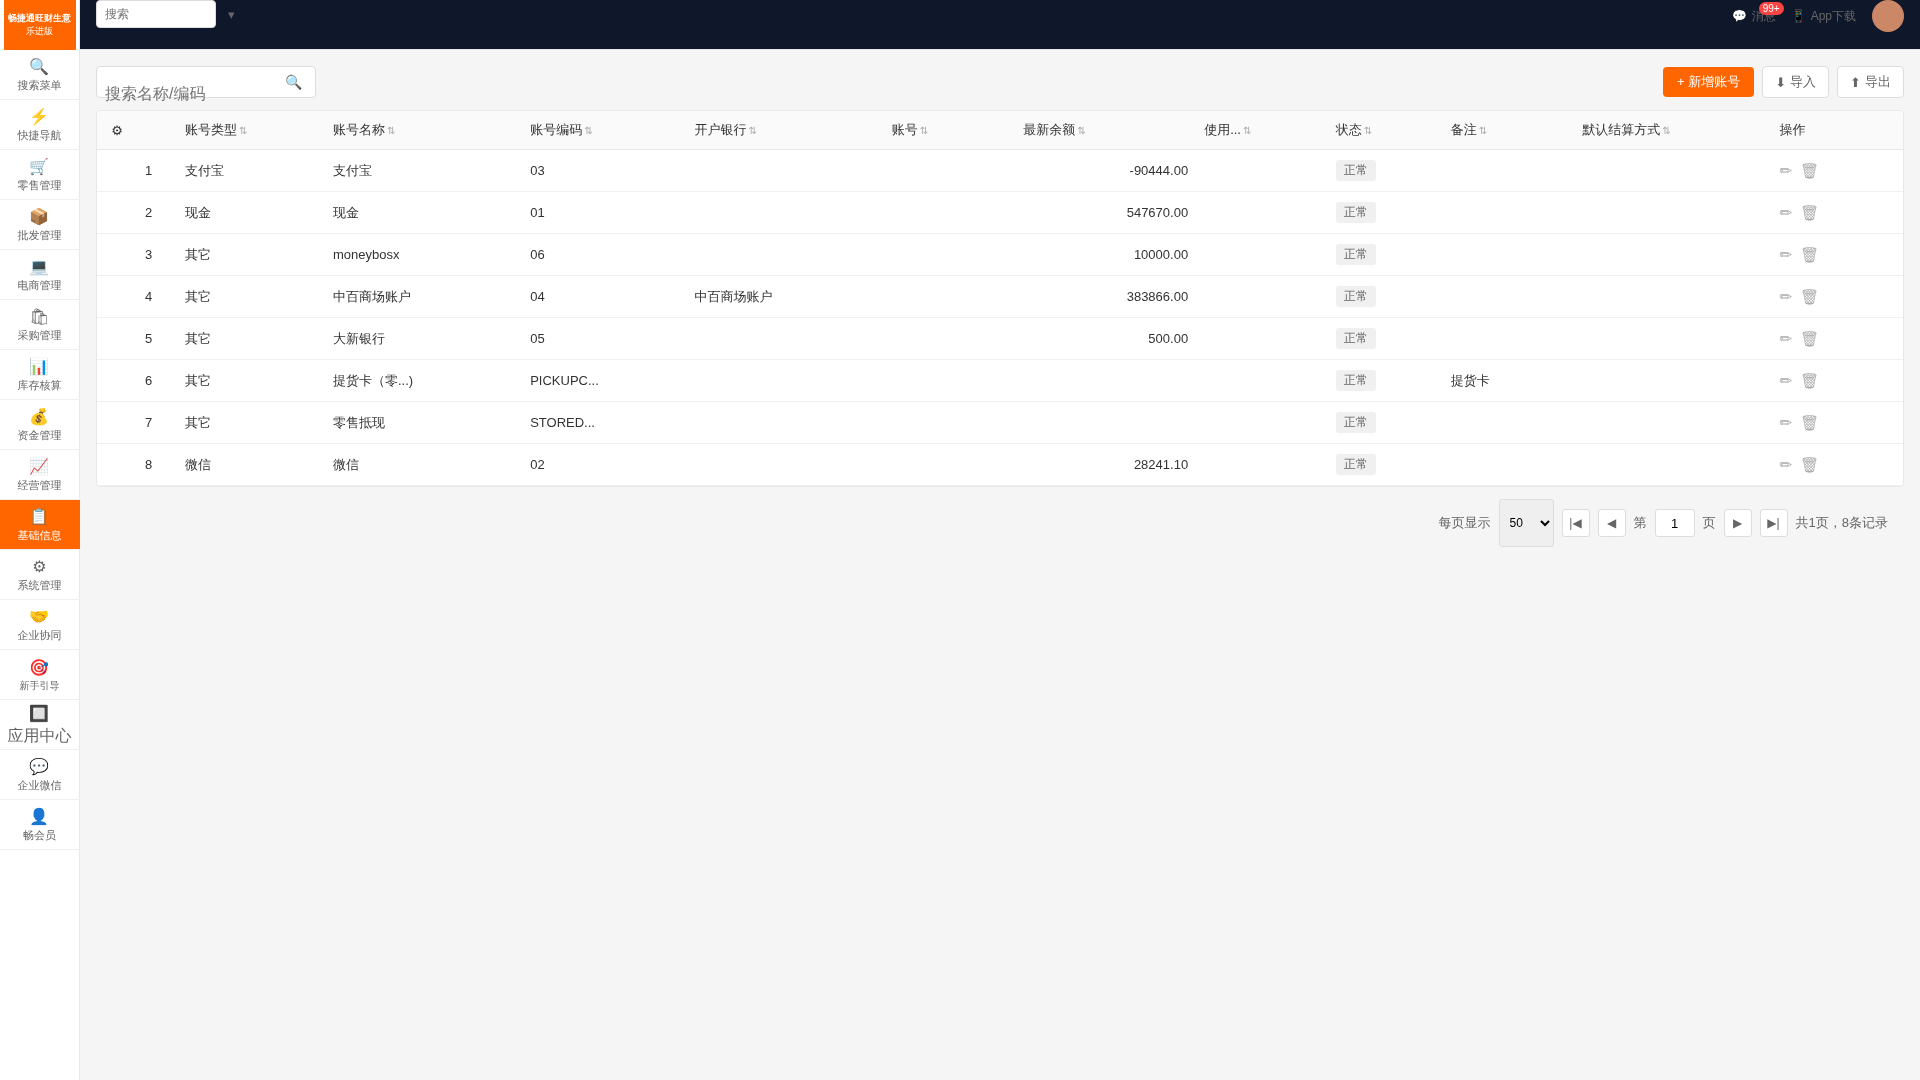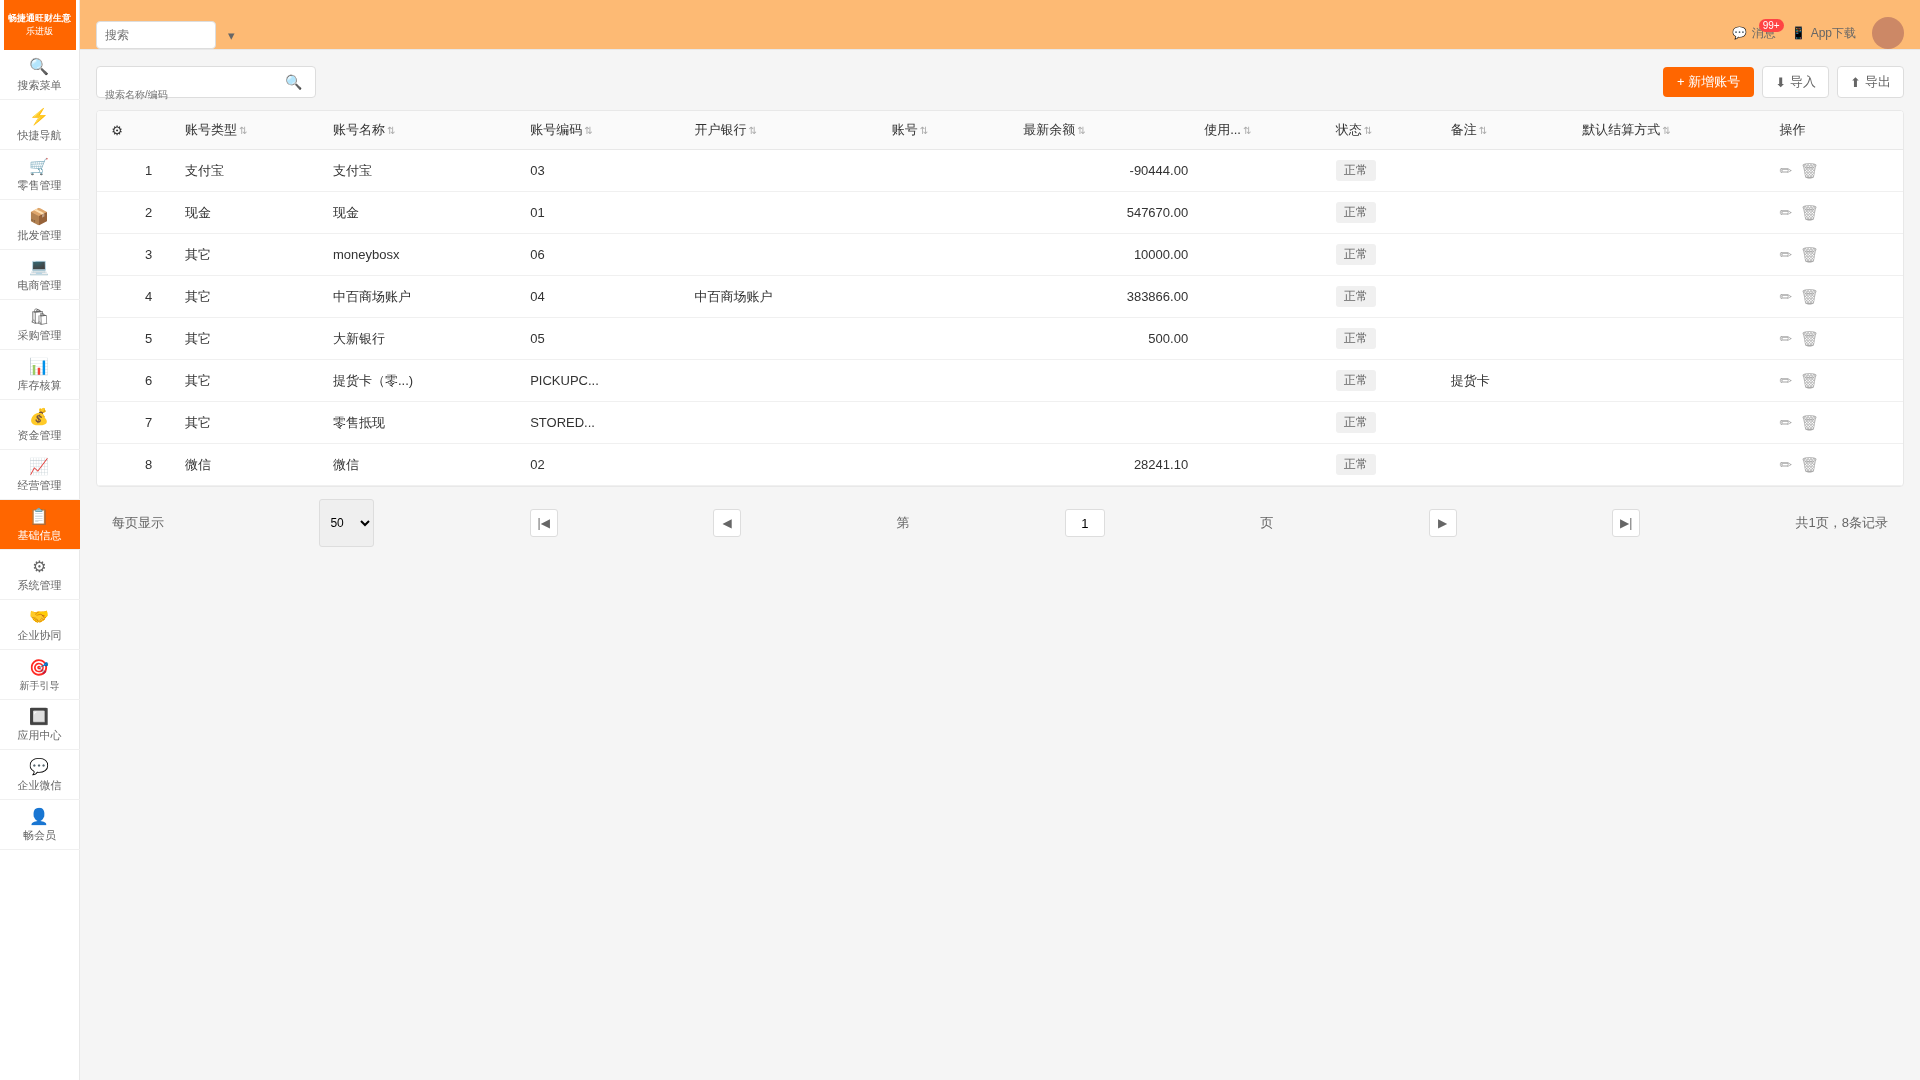--- a/index.html
+++ b/index.html
@@ -52,23 +52,23 @@
 
     
     .main-area {
       flex: 1;
       display: flex;
       flex-direction: column;
       overflow: hidden;
     }
     .topbar {
       height: 50px;
-      background: #fdba74;
-      display: flex;
-      align-items: flex-end;
+      background: #0f172a;
+      display: flex;
+      align-items: flex-start;
       justify-content: space-between;
       padding: 0 16px;
       border-bottom: 1px solid #e8e8e8;
       flex-shrink: 0;
     }
     .topbar-left {
       display: flex;
       align-items: center;
       gap: 12px;
     }
@@ -183,21 +183,21 @@
       background: #fff;
       border: 1px solid #ddd;
       border-radius: 4px;
       padding: 0 8px;
       height: 32px;
       width: 220px;
     }
     .search-box input {
       border: none;
       outline: none;
-      font-size: 10px;
+      font-size: 16px;
       width: 180px;
       background: transparent;
       margin-top: 24px;
     }
     .search-icon { color: #aaa; font-size: 14px; cursor: pointer; }
     .toolbar-btns {
       display: flex;
       align-items: center;
       gap: 8px;
     }
@@ -264,22 +264,23 @@
       display: inline-block;
     }
     .status-normal { background: #f0f0f0; color: #666; }
     .action-btns { display: flex; gap: 8px; align-items: center; }
     .action-btn { color: #aaa; font-size: 15px; cursor: pointer; background: none; border: none; }
 
     
     .pagination {
       display: flex;
       align-items: center;
-      justify-content: space-between;
+      justify-content: flex-end;
       padding: 12px 16px;
+      gap: 8px;
       font-size: 13px;
       color: #666;
     }
     .page-size-select {
       border: 1px solid #ddd;
       border-radius: 3px;
       padding: 15px 6px;
       font-size: 12px;
       cursor: pointer;
     }
@@ -363,21 +364,21 @@
       <div class="sidebar-item">
     <span class="icon">🤝</span>
     <span style="font-size:11px;text-align:center;line-height:1.2;">企业协同</span>
   </div>
       <div class="sidebar-item">
     <span class="icon">🎯</span>
     <span style="font-size:10px;text-align:center;line-height:1.2;">新手引导</span>
   </div>
       <div class="sidebar-item">
     <span class="icon">🔲</span>
-    <span style="font-size:11px;text-align:right;line-height:1.2;">应用中心</span>
+    <span style="font-size:16px;text-align:right;line-height:1.2;">应用中心</span>
   </div>
       <div class="sidebar-item">
     <span class="icon">💬</span>
     <span style="font-size:11px;text-align:center;line-height:1.2;">企业微信</span>
   </div>
       <div class="sidebar-item">
     <span class="icon">👤</span>
     <span style="font-size:11px;text-align:center;line-height:1.2;">畅会员</span>
   </div>
     </div>

